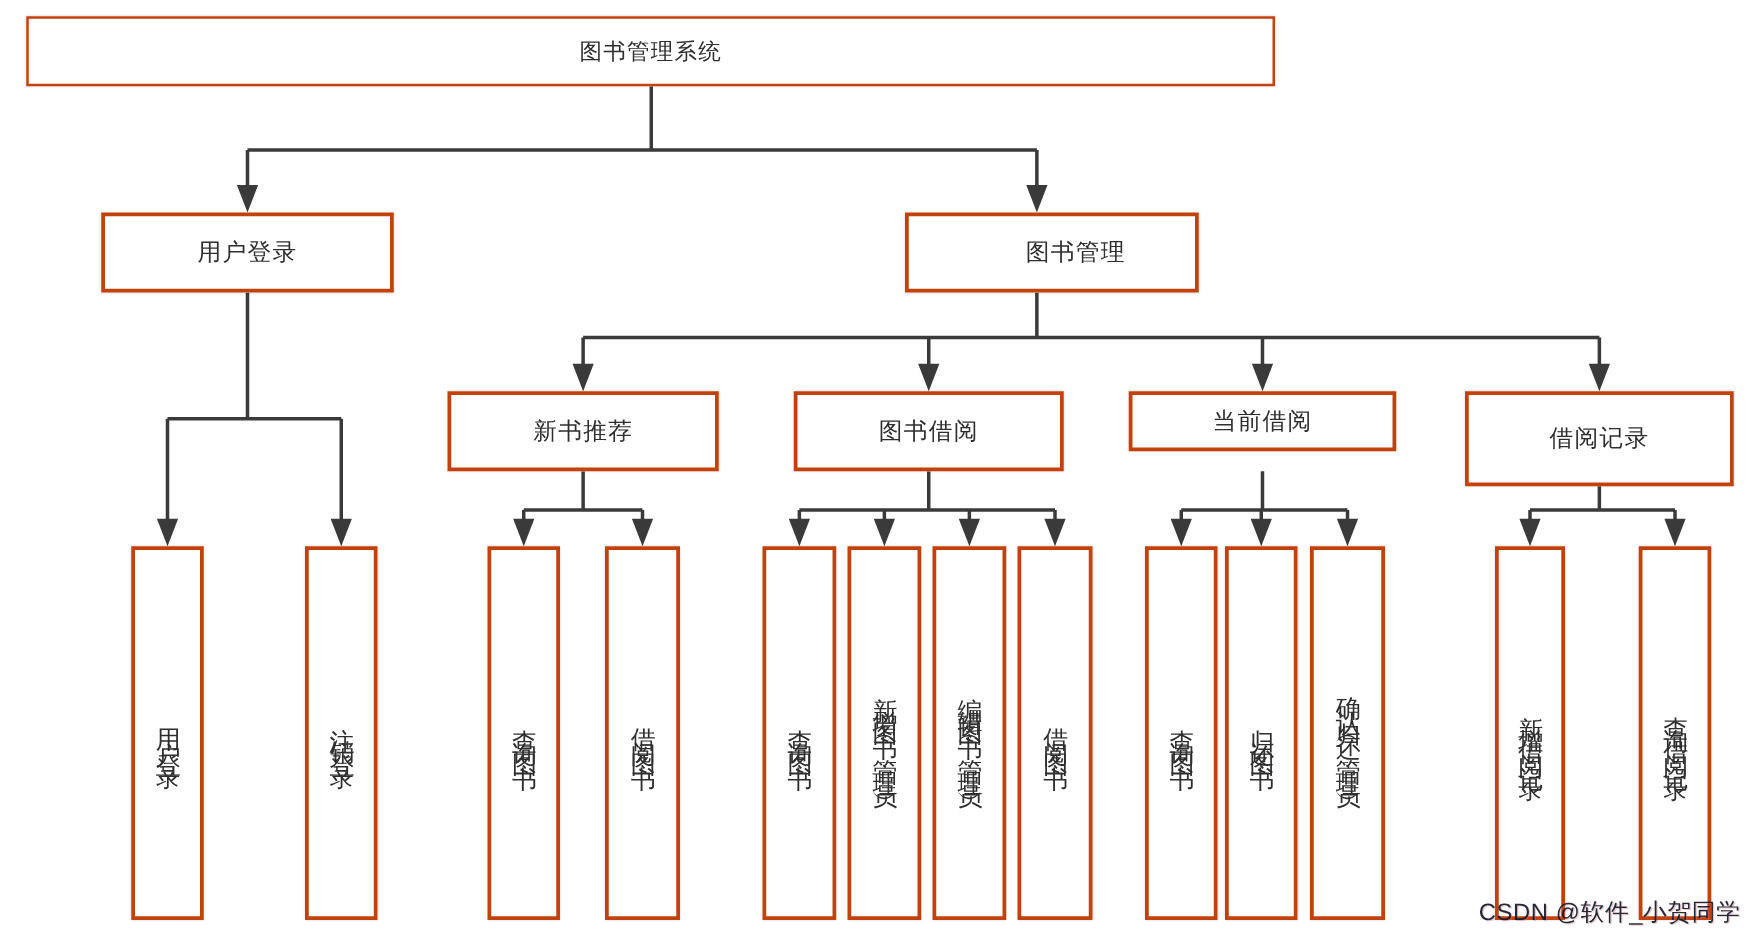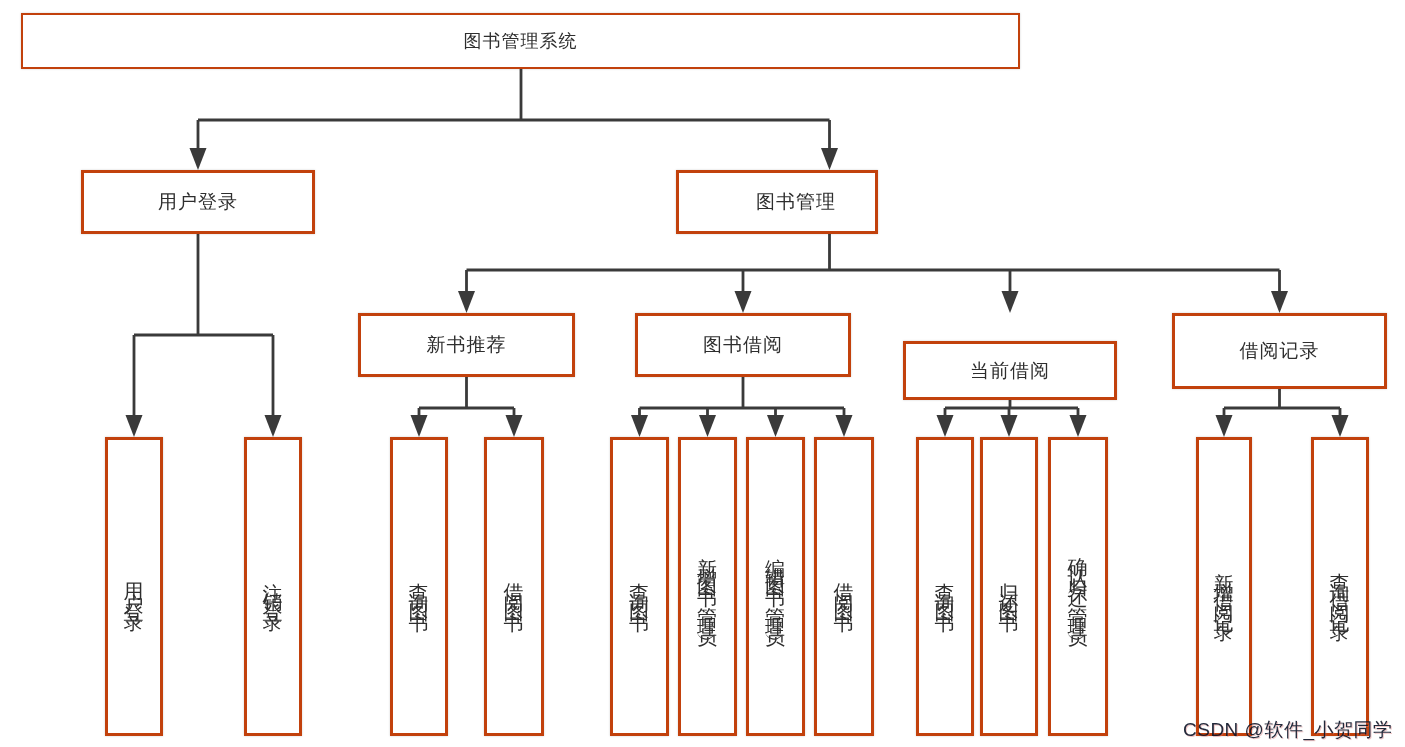--- a/index.html
+++ b/index.html
@@ -66,25 +66,25 @@
     <polygon points="1069.5,415 1086.5,415 1078,437"></polygon>
 
     <path d="M1279.5,377 V408 M1224,408 H1340 M1224,408 V420 M1340,408 V420"></path>
     <polygon points="1215.5,415 1232.5,415 1224,437"></polygon>
     <polygon points="1331.5,415 1348.5,415 1340,437"></polygon>
   </svg>
 
   <div class="box h-box root-box" style="left:21px;top:13px;width:999px;height:56px;">图书管理系统</div>
 
   <div class="box h-box" style="left:81px;top:170px;width:234px;height:64px;">用户登录</div>
-  <div class="box h-box" style="left:676px;top:170px;width:202px;height:64px;padding-left:38px;">图书管理</div>
+  <div class="box h-box" style="left:724px;top:170px;width:235px;height:64px;padding-left:38px;">图书管理</div>
 
   <div class="box h-box" style="left:358px;top:313px;width:217px;height:64px;">新书推荐</div>
   <div class="box h-box" style="left:635px;top:313px;width:216px;height:64px;">图书借阅</div>
-  <div class="box h-box" style="left:903px;top:313px;width:214px;height:59px;margin-top:28px;">当前借阅</div>
+  <div class="box h-box" style="left:903px;top:313px;width:214px;height:48px;">当前借阅</div>
   <div class="box h-box" style="left:1172px;top:313px;width:215px;height:76px;">借阅记录</div>
 
   <div class="box v-box" style="left:105px;top:437px;width:58px;height:299px;">用户登录</div>
   <div class="box v-box" style="left:244px;top:437px;width:58px;height:299px;">注销登录</div>
 
   <div class="box v-box" style="left:390px;top:437px;width:58px;height:299px;">查询图书</div>
   <div class="box v-box" style="left:484px;top:437px;width:60px;height:299px;">借阅图书</div>
 
   <div class="box v-box" style="left:610px;top:437px;width:59px;height:299px;">查询图书</div>
   <div class="box v-box" style="left:678px;top:437px;width:59px;height:299px;">新增图书（管理员）</div>

